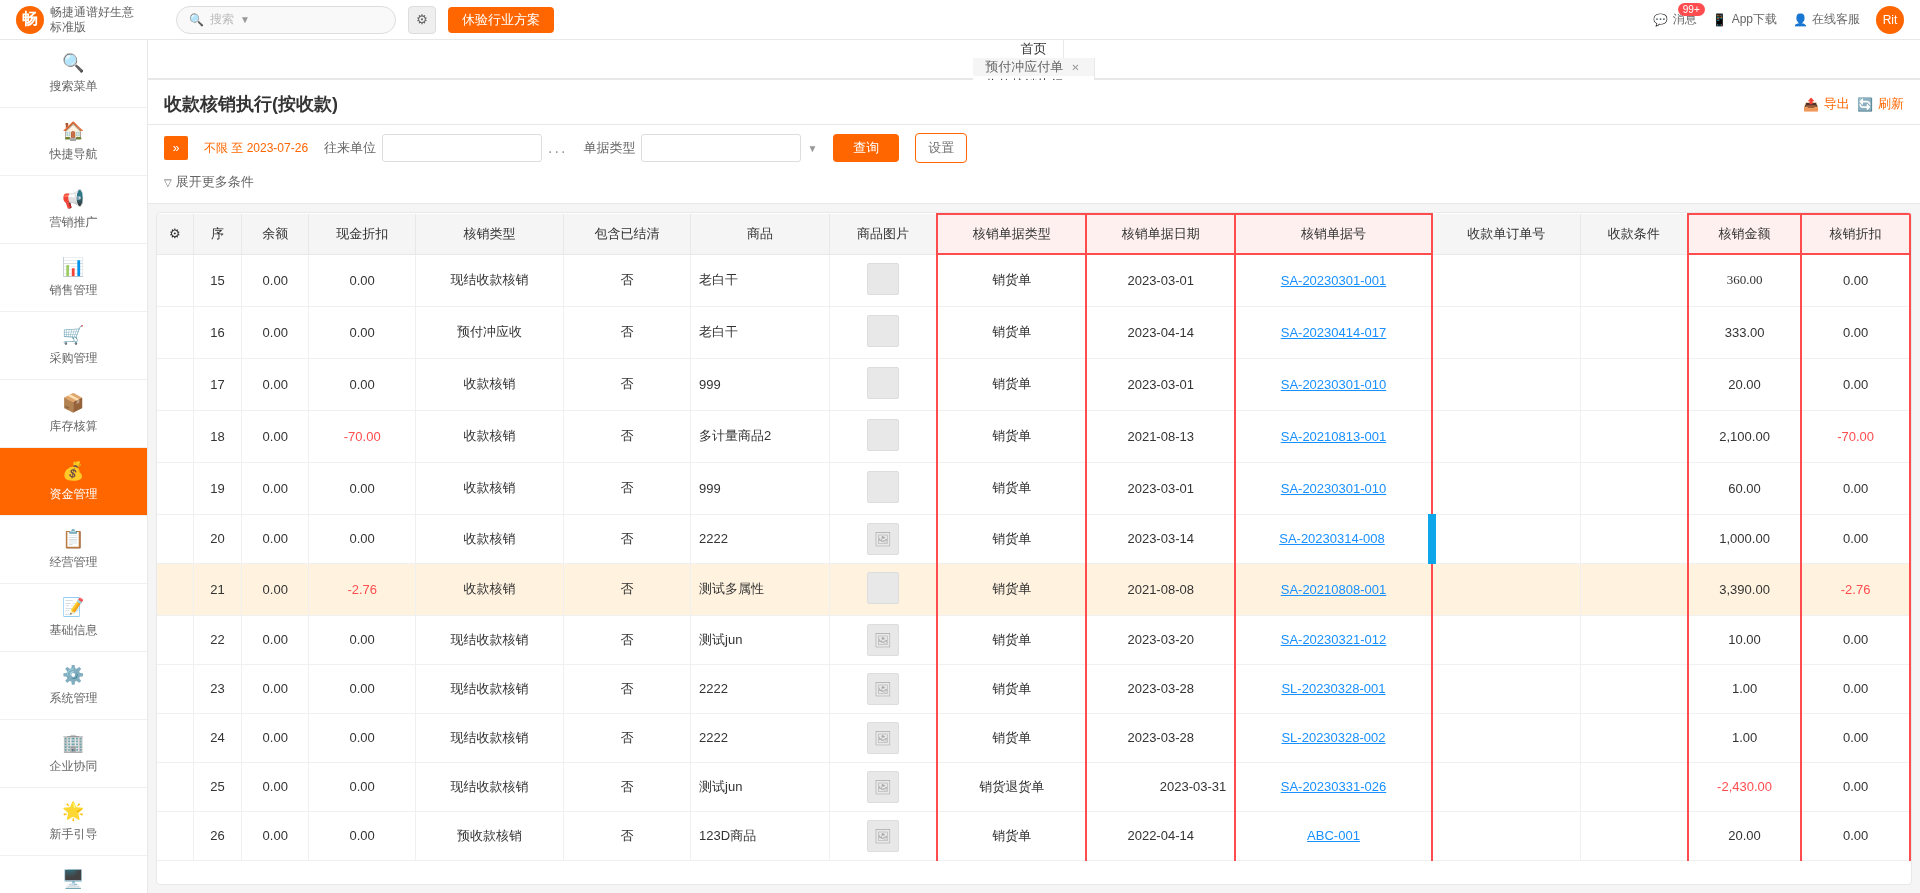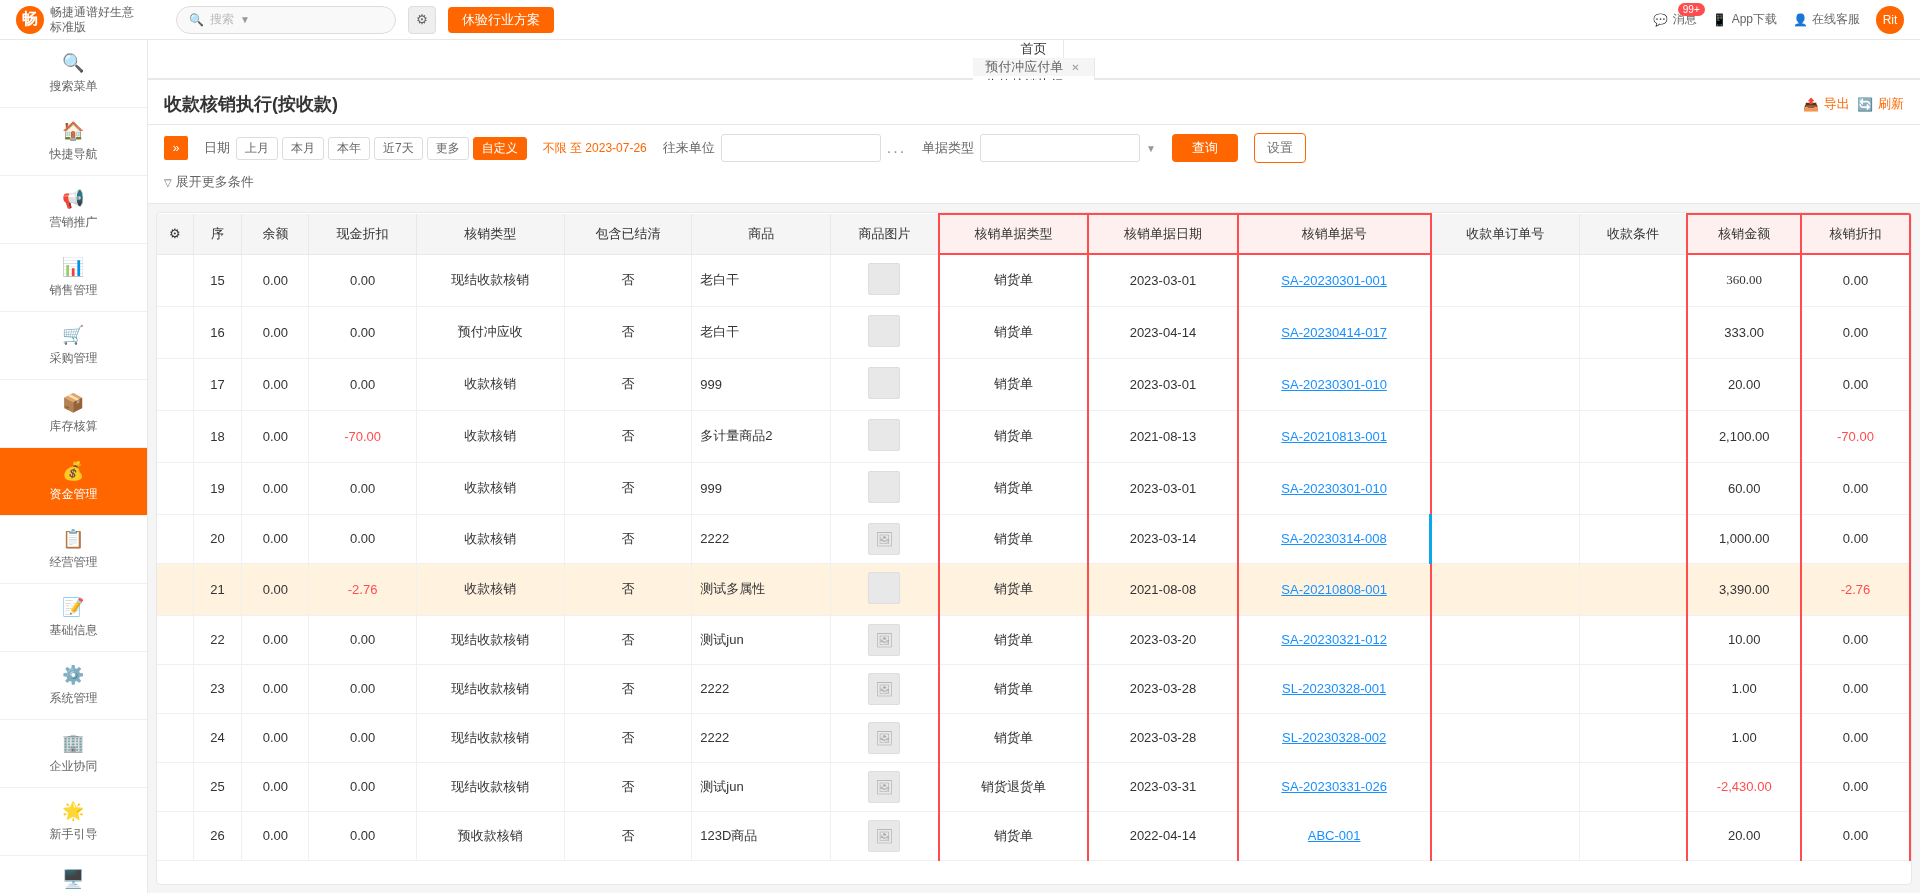--- a/index.html
+++ b/index.html
@@ -222,31 +222,20 @@
           <div class="action-btn">
             <span>🔄</span>
             <span>刷新</span>
           </div>
         </div>
       </div>
 
       <div class="filter-bar">
         <div class="filter-row">
           <div class="expand-orange-btn">»</div>
-          <div class="filter-item">
-            <span class="filter-label">日期</span>
-            <div class="filter-dates">
-              <button class="date-btn">上月</button>
-              <button class="date-btn">本月</button>
-              <button class="date-btn">本年</button>
-              <button class="date-btn">近7天</button>
-              <button class="date-btn">更多</button>
-              <button class="date-btn custom">自定义</button>
-            </div>
-          </div>
           <div style="color:#ff6600;font-size:12px;">不限 至 2023-07-26</div>
           <div class="filter-item">
             <span class="filter-label">往来单位</span>
             <input class="filter-input" type="text" value="" style="">
             <span class="filter-dots">...</span>
           </div>
           <div class="filter-item">
             <span class="filter-label">单据类型</span>
             <input class="filter-select" type="text" value="" style="">
             <span style="color:#999;font-size:10px;">▼</span>
@@ -373,21 +362,21 @@
       <td></td>
       <td>20</td>
       <td>0.00</td>
       <td style="">0.00</td>
       <td>收款核销</td>
       <td>否</td>
       <td style="text-align:left;">2222</td>
       <td><div class="img-placeholder">🖼</div></td>
       <td style="border-left:2px solid #ff4d4f;border-right:2px solid #ff4d4f;">销货单</td>
       <td style="border-left:2px solid #ff4d4f;border-right:2px solid #ff4d4f;">2023-03-14</td>
-      <td style="border-left:2px solid #ff4d4f;border-right:3px solid #0ea5e9;"><span class="link-text">SA-20230314-008</span></td>
+      <td style="border-left:2px solid #ff4d4f;border-right:8px solid #0ea5e9;"><span class="link-text">SA-20230314-008</span></td>
       <td></td>
       <td></td>
       <td style="border-left:2px solid #ff4d4f;border-right:2px solid #ff4d4f;">1,000.00</td>
       <td style="border-left:2px solid #ff4d4f;border-right:2px solid #ff4d4f;">0.00</td>
     </tr>
               <tr class="highlighted">
       <td></td>
       <td>21</td>
       <td>0.00</td>
       <td style="color:#ff4d4f;">-2.76</td>
@@ -457,21 +446,21 @@
               <tr>
       <td></td>
       <td>25</td>
       <td>0.00</td>
       <td style="">0.00</td>
       <td>现结收款核销</td>
       <td>否</td>
       <td style="text-align:left;">测试jun</td>
       <td><div class="img-placeholder">🖼</div></td>
       <td style="border-left:2px solid #ff4d4f;border-right:2px solid #ff4d4f;">销货退货单</td>
-      <td style="border-left:2px solid #ff4d4f;border-right:2px solid #ff4d4f;">2023-03-31</td>
+      <td style="border-left:2px solid #ff4d4f;border-right:2px solid #ff4d4f;text-align:right;">2023-03-31</td>
       <td style="border-left:2px solid #ff4d4f;border-right:2px solid #ff4d4f;"><span class="link-text">SA-20230331-026</span></td>
       <td></td>
       <td></td>
       <td style="border-left:2px solid #ff4d4f;border-right:2px solid #ff4d4f;color:#ff4d4f;">-2,430.00</td>
       <td style="border-left:2px solid #ff4d4f;border-right:2px solid #ff4d4f;">0.00</td>
     </tr>
               <tr>
       <td></td>
       <td>26</td>
       <td>0.00</td>

